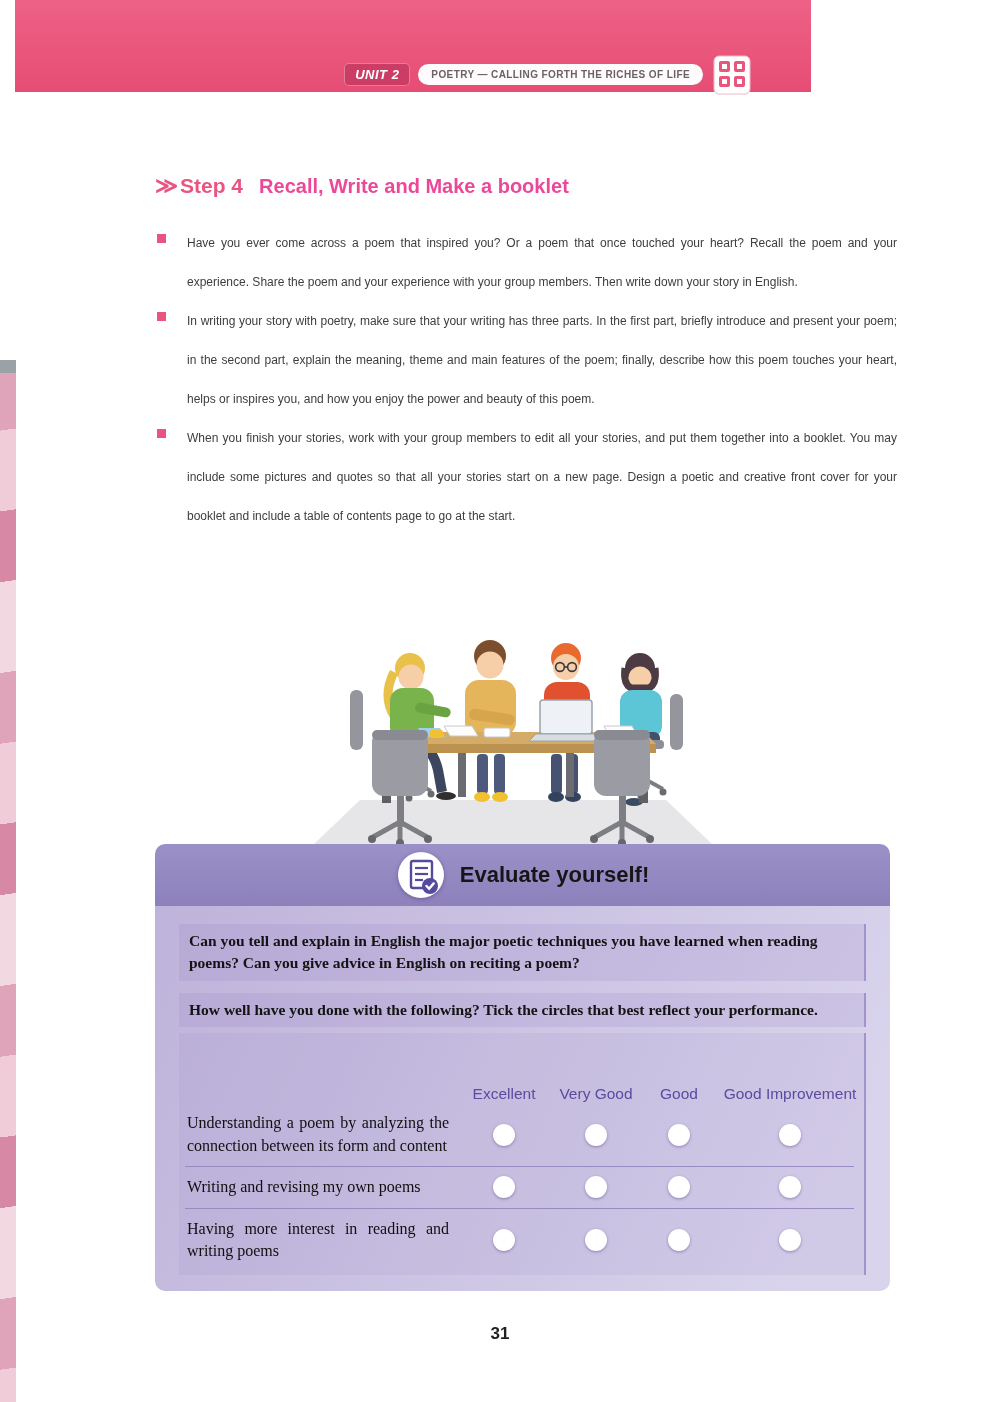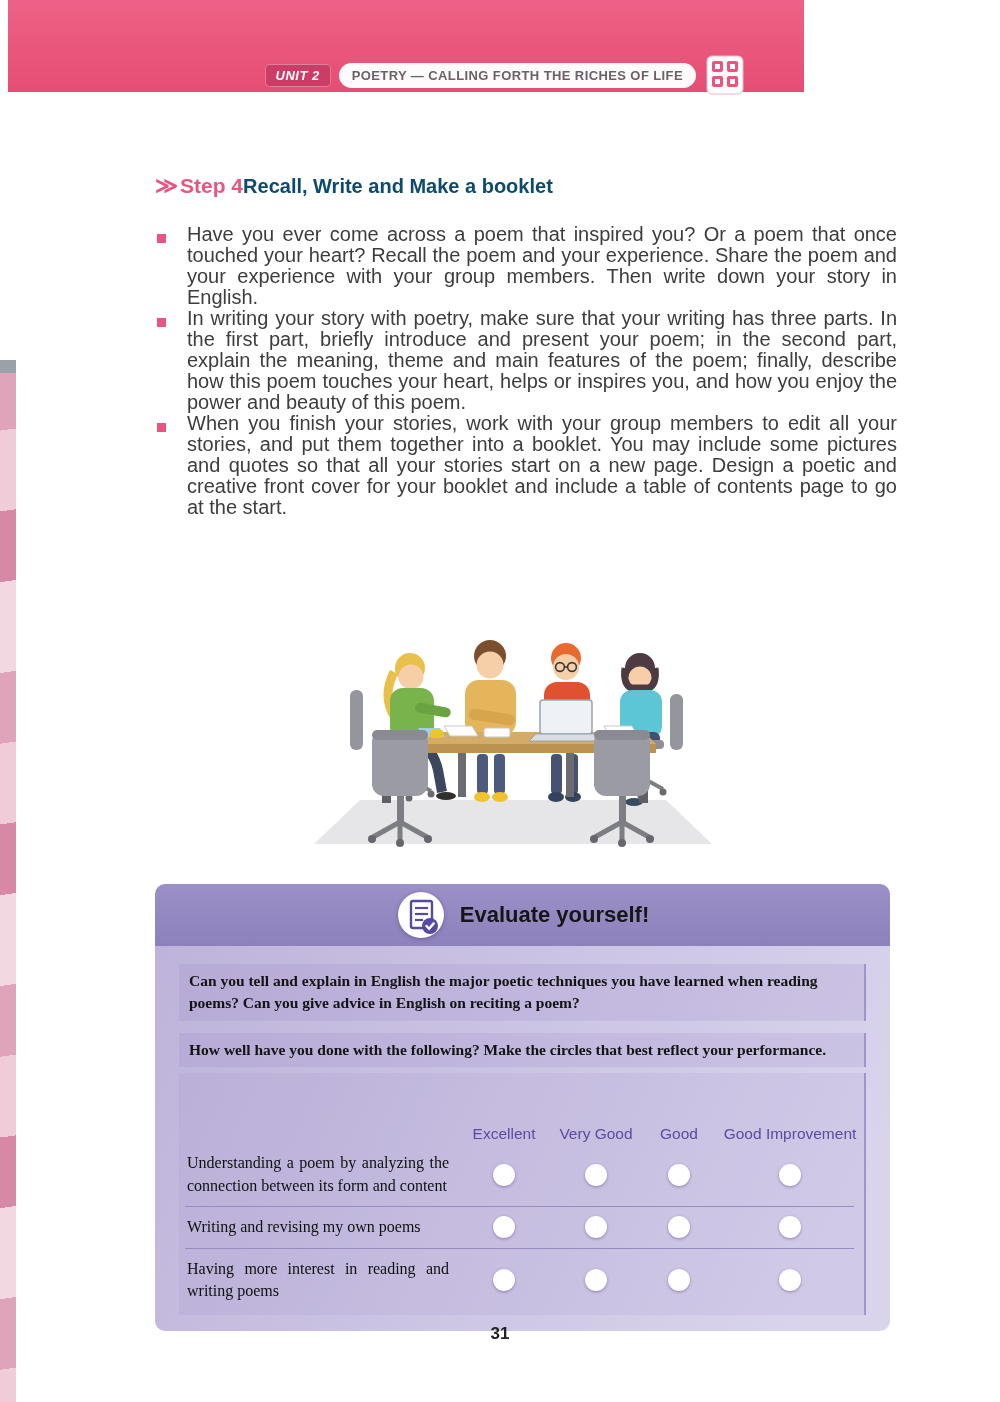--- a/index.html
+++ b/index.html
@@ -1,54 +1,54 @@
 <!DOCTYPE html>
 <html><head>
 <meta charset="utf-8">
 <style>
   * { margin:0; padding:0; box-sizing:border-box; }
   body { width:1000px; height:1402px; background:#ffffff; font-family:"Liberation Sans", sans-serif; }
   .page { position:relative; width:1000px; height:1402px; background:#fff; overflow:hidden; }
 
   
-  .header-bar { position:absolute; top:0; left:8px; width:796px; height:92px;
+  .header-bar { position:absolute; top:0; left:15px; width:796px; height:92px;
     background:linear-gradient(180deg,#ee6186 0%, #e64d74 100%); }
   .header-group { position:absolute; top:63px; right:108px; display:flex; align-items:center; gap:8px; }
   .unit-badge { background:#cb3d65; color:#fff; font-weight:bold; font-style:italic;
     font-size:13px; padding:4px 11px; border-radius:5px; letter-spacing:.5px;
     box-shadow:inset 0 0 0 1px rgba(255,255,255,.35); }
-  .unit-capsule { background:#fdfbfc; color:#6d6066; font-size:13px; font-weight:bold;
+  .unit-capsule { background:#fdfbfc; color:#6d6066; font-size:10px; font-weight:bold;
     letter-spacing:.4px; padding:5px 13px; border-radius:999px; white-space:nowrap; }
   .stamp { position:absolute; top:55px; right:60px; width:38px; height:40px; display:block; }
 
   
   .left-strip { position:absolute; left:0; top:360px; width:16px; height:1042px;
     background:
       linear-gradient(180deg, #9aa2a8 0px, #9aa2a8 13px, rgba(0,0,0,0) 13px),
       repeating-linear-gradient(172deg, #dfa4ba 0px 70px, #efccd8 70px 150px,
         #d688a4 150px 220px, #f2d8e0 220px 310px); }
 
   
   .step-heading { position:absolute; top:173px; left:155px; display:flex; align-items:baseline; }
   .step-marker { color:#ea5480; font-size:22px; font-weight:bold; margin-right:2px; }
   .step-label  { color:#ea5480; font-size:21px; font-weight:bold; }
-  .step-title  { color:#0c4a6e; font-size:20px; font-weight:bold; }
+  .step-title  { color:#ec4899; font-size:20px; font-weight:bold; margin-left:16px; }
 
   
   .bullets { position:absolute; top:224px; left:155px; width:742px; list-style:none; }
   .bullets li { position:relative; padding-left:32px; text-align:justify;
-    font-size:20px; line-height:21px; color:#3d3d3d; }
+    font-size:12px; line-height:39px; color:#3d3d3d; }
   .bullets li::before { content:""; position:absolute; left:2px; top:10px;
     width:9px; height:9px; background:#ea5480; }
 
   
   .illustration { position:absolute; top:568px; left:298px; width:430px; height:280px; }
 
   
-  .evaluate { position:absolute; top:884px; left:155px; width:735px; border-radius:10px;
+  .evaluate { position:absolute; top:844px; left:155px; width:735px; border-radius:10px;
     overflow:hidden; }
   .evaluate-header { height:62px; background:linear-gradient(180deg,#9b90c7,#8d81bc);
     display:flex; align-items:center; justify-content:center; gap:14px; }
   .evaluate-title { font-size:22px; font-weight:bold; color:#161616; }
   .eval-icon { width:50px; height:50px; display:block; filter:drop-shadow(0 1px 2px rgba(40,20,80,.35)); }
   .evaluate-body { background:linear-gradient(115deg,#beb3da 0%, #d9d4ec 90%);
     padding:18px 24px 16px 24px; }
   .q-box, .instr-box { font-family:"Liberation Serif", serif; font-size:15.5px; color:#131313;
     line-height:1.45; padding:6px 12px 6px 10px; background:rgba(140,120,190,.16);
     border-right:2px solid #a294cb;font-weight:bold; }
@@ -207,21 +207,21 @@
         <line x1="19" y1="18" x2="32" y2="18" stroke="#564a9e" stroke-width="2.2"></line>
         <line x1="19" y1="24" x2="32" y2="24" stroke="#564a9e" stroke-width="2.2"></line>
         <line x1="19" y1="30" x2="27" y2="30" stroke="#564a9e" stroke-width="2.2"></line>
         <circle cx="34" cy="36" r="8" fill="#564a9e"></circle>
         <path d="M30.5,36 l2.6,2.8 l4.6,-5.4" stroke="#fff" stroke-width="2.4" fill="none" stroke-linecap="round"></path>
       </svg>
       <span class="evaluate-title">Evaluate yourself!</span>
     </div>
     <div class="evaluate-body">
       <div class="q-box">Can you tell and explain in English the major poetic techniques you have learned when reading poems? Can you give advice in English on reciting a poem?</div>
-      <div class="instr-box">How well have you done with the following? Make the circles that best reflect your performance.</div>
+      <div class="instr-box">How well have you done with the following? Tick the circles that best reflect your performance.</div>
 
       <div class="rating">
         <div class="grid-row head-row">
           <div></div>
           <div class="col-head">Excellent</div>
           <div class="col-head">Very Good</div>
           <div class="col-head">Good</div>
           <div class="col-head">Good Improvement</div>
         </div>
 

